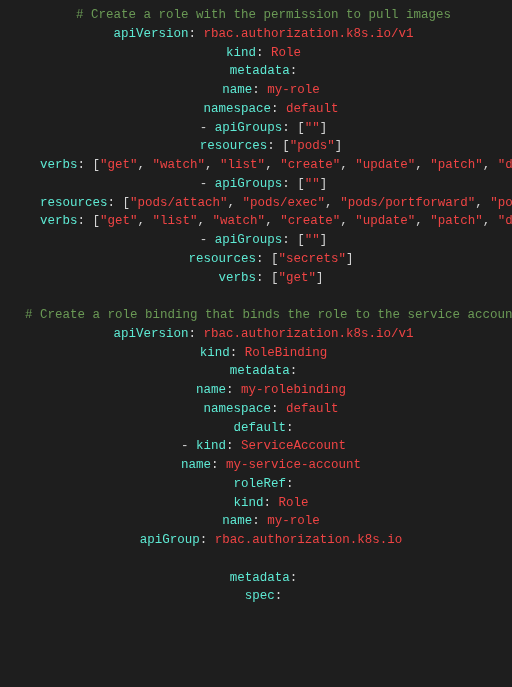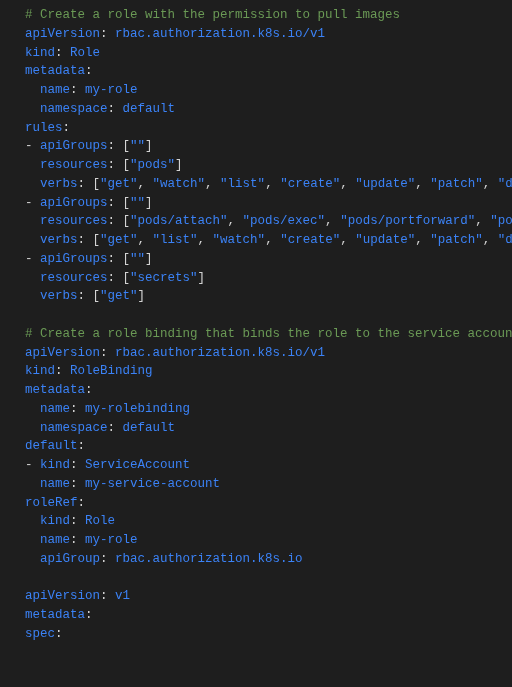--- a/index.html
+++ b/index.html
@@ -14,48 +14,48 @@
       font-size: 12.5px;
       line-height: 1.5;
       padding: 6px 10px;
       width: 512px;
       height: 687px;
       overflow: hidden;
     }
     .code-line {
       white-space: pre;
       min-height: 1.5em;
+      text-align: center;
     }
     .comment {
       color: #6a9955;
     }
     .key {
-      color: #3b82f6;
+      color: #5eead4;
     }
     .string {
-      color: #3b82f6;
+      color: #ef4444;
     }
     .punct {
       color: #d4d4d4;
     }
     .dash {
       color: #d4d4d4;
     }
   </style>
 </head>
 <body>
 
 <div id="code-container">
     <div class="code-line">  <span class="comment"># Create a role with the permission to pull images</span></div>
     <div class="code-line">  <span class="key">apiVersion</span><span class="punct">: </span><span class="string">rbac.authorization.k8s.io/v1</span></div>
     <div class="code-line">  <span class="key">kind</span><span class="punct">: </span><span class="string">Role</span></div>
     <div class="code-line">  <span class="key">metadata</span><span class="punct">:</span></div>
     <div class="code-line">    <span class="key">name</span><span class="punct">: </span><span class="string">my-role</span></div>
     <div class="code-line">    <span class="key">namespace</span><span class="punct">: </span><span class="string">default</span></div>
-    <div class="code-line">  <span class="key">rules</span><span class="punct">:</span></div>
     <div class="code-line">  <span class="dash">- </span><span class="key">apiGroups</span><span class="punct">: [</span><span class="string">""</span><span class="punct">]</span></div>
     <div class="code-line">    <span class="key">resources</span><span class="punct">: [</span><span class="string">"pods"</span><span class="punct">]</span></div>
     <div class="code-line">    <span class="key">verbs</span><span class="punct">: [</span><span class="string">"get"</span><span class="punct">, </span><span class="string">"watch"</span><span class="punct">, </span><span class="string">"list"</span><span class="punct">, </span><span class="string">"create"</span><span class="punct">, </span><span class="string">"update"</span><span class="punct">, </span><span class="string">"patch"</span><span class="punct">, </span><span class="string">"delete"</span></div>
     <div class="code-line">  <span class="dash">- </span><span class="key">apiGroups</span><span class="punct">: [</span><span class="string">""</span><span class="punct">]</span></div>
     <div class="code-line">    <span class="key">resources</span><span class="punct">: [</span><span class="string">"pods/attach"</span><span class="punct">, </span><span class="string">"pods/exec"</span><span class="punct">, </span><span class="string">"pods/portforward"</span><span class="punct">, </span><span class="string">"pods/proxy"</span></div>
     <div class="code-line">    <span class="key">verbs</span><span class="punct">: [</span><span class="string">"get"</span><span class="punct">, </span><span class="string">"list"</span><span class="punct">, </span><span class="string">"watch"</span><span class="punct">, </span><span class="string">"create"</span><span class="punct">, </span><span class="string">"update"</span><span class="punct">, </span><span class="string">"patch"</span><span class="punct">, </span><span class="string">"delete"</span></div>
     <div class="code-line">  <span class="dash">- </span><span class="key">apiGroups</span><span class="punct">: [</span><span class="string">""</span><span class="punct">]</span></div>
     <div class="code-line">    <span class="key">resources</span><span class="punct">: [</span><span class="string">"secrets"</span><span class="punct">]</span></div>
     <div class="code-line">    <span class="key">verbs</span><span class="punct">: [</span><span class="string">"get"</span><span class="punct">]</span></div>
     <div class="code-line">&nbsp;</div>
@@ -66,16 +66,15 @@
     <div class="code-line">    <span class="key">name</span><span class="punct">: </span><span class="string">my-rolebinding</span></div>
     <div class="code-line">    <span class="key">namespace</span><span class="punct">: </span><span class="string">default</span></div>
     <div class="code-line">  <span class="key">default</span><span class="punct">:</span></div>
     <div class="code-line">  <span class="dash">- </span><span class="key">kind</span><span class="punct">: </span><span class="string">ServiceAccount</span></div>
     <div class="code-line">    <span class="key">name</span><span class="punct">: </span><span class="string">my-service-account</span></div>
     <div class="code-line">  <span class="key">roleRef</span><span class="punct">:</span></div>
     <div class="code-line">    <span class="key">kind</span><span class="punct">: </span><span class="string">Role</span></div>
     <div class="code-line">    <span class="key">name</span><span class="punct">: </span><span class="string">my-role</span></div>
     <div class="code-line">    <span class="key">apiGroup</span><span class="punct">: </span><span class="string">rbac.authorization.k8s.io</span></div>
     <div class="code-line">&nbsp;</div>
-    <div class="code-line">  <span class="key">apiVersion</span><span class="punct">: </span><span class="string">v1</span></div>
     <div class="code-line">  <span class="key">metadata</span><span class="punct">:</span></div>
     <div class="code-line">  <span class="key">spec</span><span class="punct">:</span></div>
   </div>
 
 </body></html>

